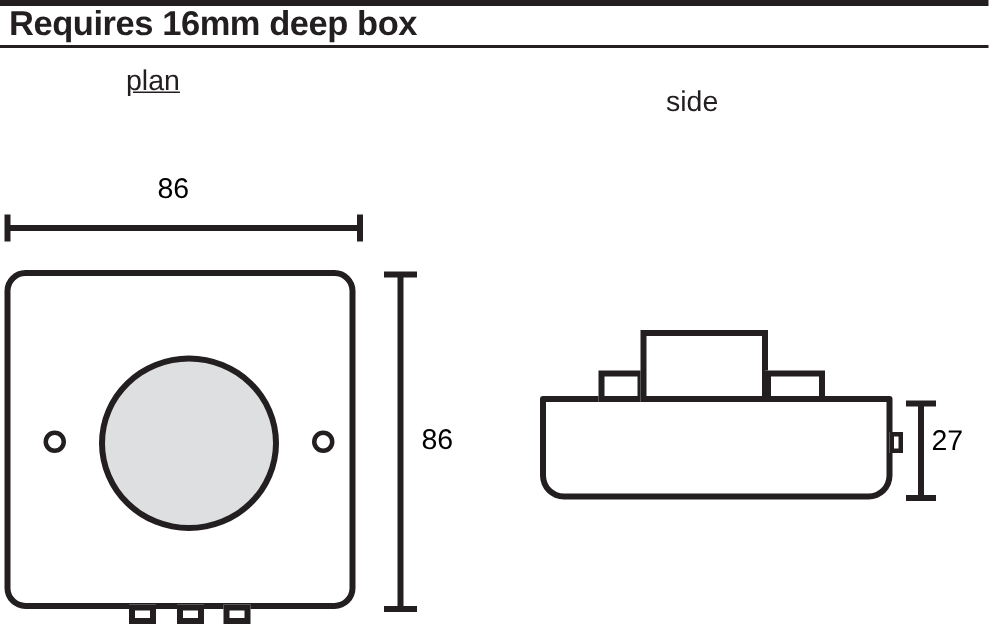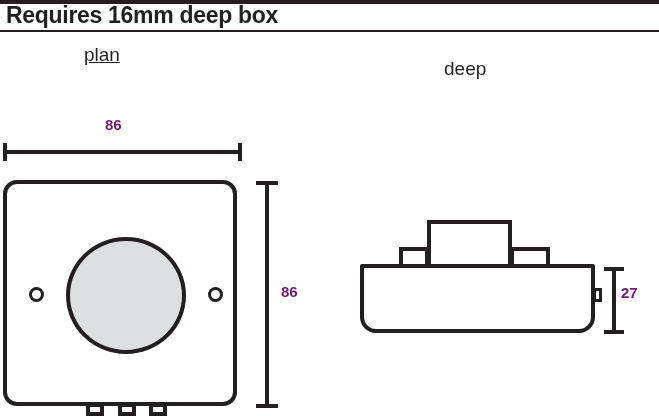--- a/index.html
+++ b/index.html
@@ -49,23 +49,23 @@
     position: absolute;
     font-size: 19px;
     color: #231f20;
     white-space: nowrap;
   }
   .caption.plan { left: 84px; top: 44px; text-decoration: underline; }
   .caption.side { left: 444px; top: 58px; }
   
   .dim-label {
     position: absolute;
-    font-size: 15px;
-    font-weight: bold;
-    color: #701a75;
+    font-size: 19px;
+    font-weight: normal;
+    color: #000000;
     white-space: nowrap;
   }
   .dim-top    { left: 105px; top: 116px; }
   .dim-right  { left: 281px; top: 283px; }
   .dim-22     { left: 621px; top: 284px; }
   
   .dim-h {
     position: absolute;
     background: #231f20;
   }
@@ -203,21 +203,21 @@
 </head>
 <body>
 
 <div id="page">
 
   <div class="top-rule"></div>
   <div class="title">Requires 16mm deep box</div>
   <div class="header-rule"></div>
 
   <div class="caption plan">plan</div>
-  <div class="caption side">deep</div>
+  <div class="caption side">side</div>
 
   <div class="dim-label dim-top">86</div>
   <div class="dim-h dim-h-line"></div>
   <div class="dim-h dim-h-tick-l"></div>
   <div class="dim-h dim-h-tick-r"></div>
 
   <div class="plan-plate"></div>
   <div class="plan-knob"></div>
   <div class="screw-hole left"></div>
   <div class="screw-hole right"></div>

